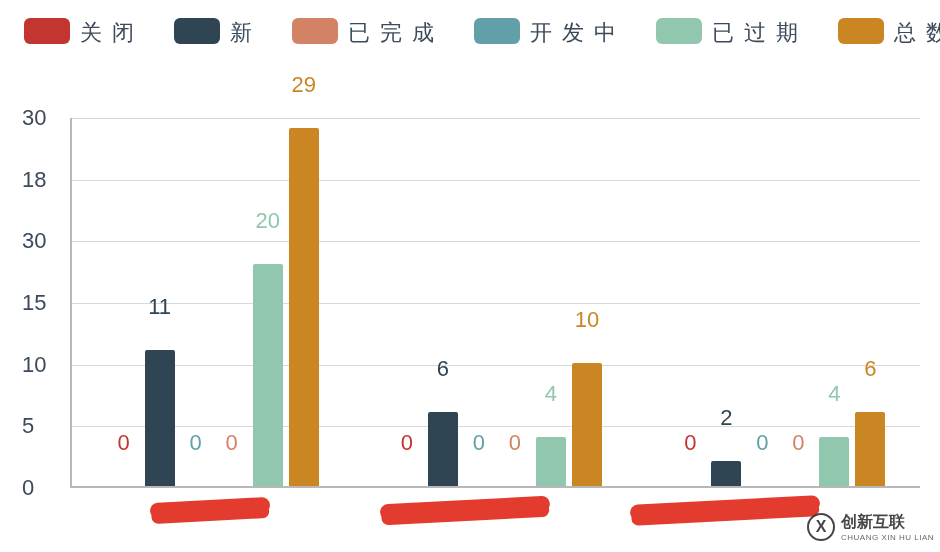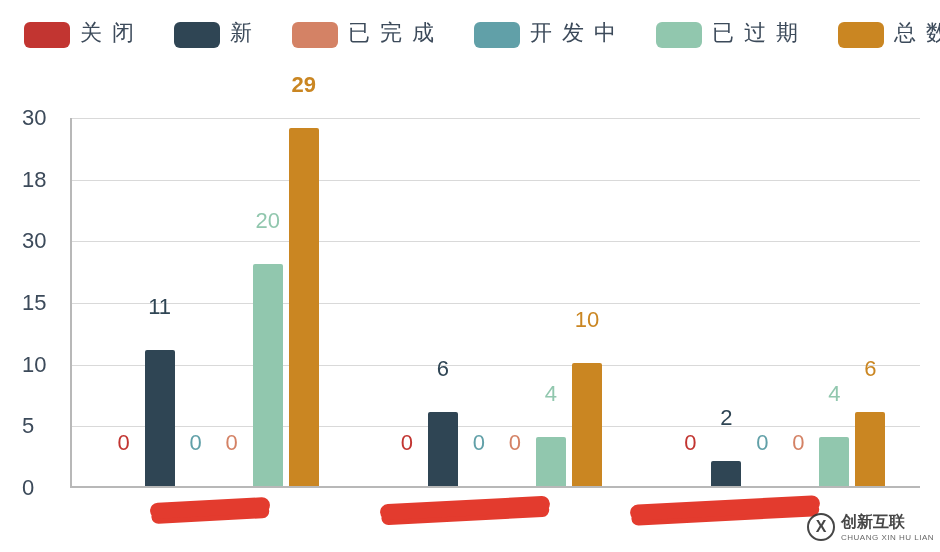--- a/index.html
+++ b/index.html
@@ -20,21 +20,21 @@
     top: 18px;
     left: 24px;
     display: flex;
     flex-wrap: nowrap;
     align-items: center;
     gap: 30px;
     color: #3c4a5a;
     font-size: 22px;
     letter-spacing: 10px;
   }
-  .legend .item { display: flex; align-items: flex-end; gap: 10px; white-space: nowrap; }
+  .legend .item { display: flex; align-items: flex-start; gap: 10px; white-space: nowrap; }
   .swatch {
     width: 46px;
     height: 26px;
     border-radius: 6px;
     display: inline-block;
   }
 
   
   .plot {
     position: absolute;
@@ -159,21 +159,21 @@
       <div class="barlabel" style="left: 36.6667px; bottom: 0px; color: rgb(194, 53, 49);">0</div>
       <div class="bar" style="left: 72.6667px; width: 30px; height: 135.667px; background: rgb(47, 69, 84);"></div>
       <div class="barlabel" style="left: 72.6667px; bottom: 135.667px; color: rgb(47, 69, 84);">11</div>
       <div class="bar" style="left: 108.667px; width: 30px; height: 0px; background: rgb(97, 160, 168);"></div>
       <div class="barlabel" style="left: 108.667px; bottom: 0px; color: rgb(97, 160, 168);">0</div>
       <div class="bar" style="left: 144.667px; width: 30px; height: 0px; background: rgb(212, 130, 101);"></div>
       <div class="barlabel" style="left: 144.667px; bottom: 0px; color: rgb(212, 130, 101);">0</div>
       <div class="bar" style="left: 180.667px; width: 30px; height: 222px; background: rgb(145, 199, 174);"></div>
       <div class="barlabel" style="left: 180.667px; bottom: 222px; color: rgb(145, 199, 174);">20</div>
       <div class="bar" style="left: 216.667px; width: 30px; height: 357.667px; background: rgb(202, 134, 34);"></div>
-      <div class="barlabel" style="left: 216.667px; bottom: 357.667px; color: rgb(202, 134, 34); font-weight: bold;">29</div>
+      <div class="barlabel" style="left: 216.667px; bottom: 357.667px; color: rgb(202, 134, 34);">29</div>
     </div>
     <div class="group" style="left: 283.333px; width: 283.333px;">
       <div class="bar" style="left: 36.6667px; width: 30px; height: 0px; background: rgb(194, 53, 49);"></div>
       <div class="barlabel" style="left: 36.6667px; bottom: 0px; color: rgb(194, 53, 49);">0</div>
       <div class="bar" style="left: 72.6667px; width: 30px; height: 74px; background: rgb(47, 69, 84);"></div>
       <div class="barlabel" style="left: 72.6667px; bottom: 74px; color: rgb(47, 69, 84);">6</div>
       <div class="bar" style="left: 108.667px; width: 30px; height: 0px; background: rgb(97, 160, 168);"></div>
       <div class="barlabel" style="left: 108.667px; bottom: 0px; color: rgb(97, 160, 168);">0</div>
       <div class="bar" style="left: 144.667px; width: 30px; height: 0px; background: rgb(212, 130, 101);"></div>
       <div class="barlabel" style="left: 144.667px; bottom: 0px; color: rgb(212, 130, 101);">0</div>

